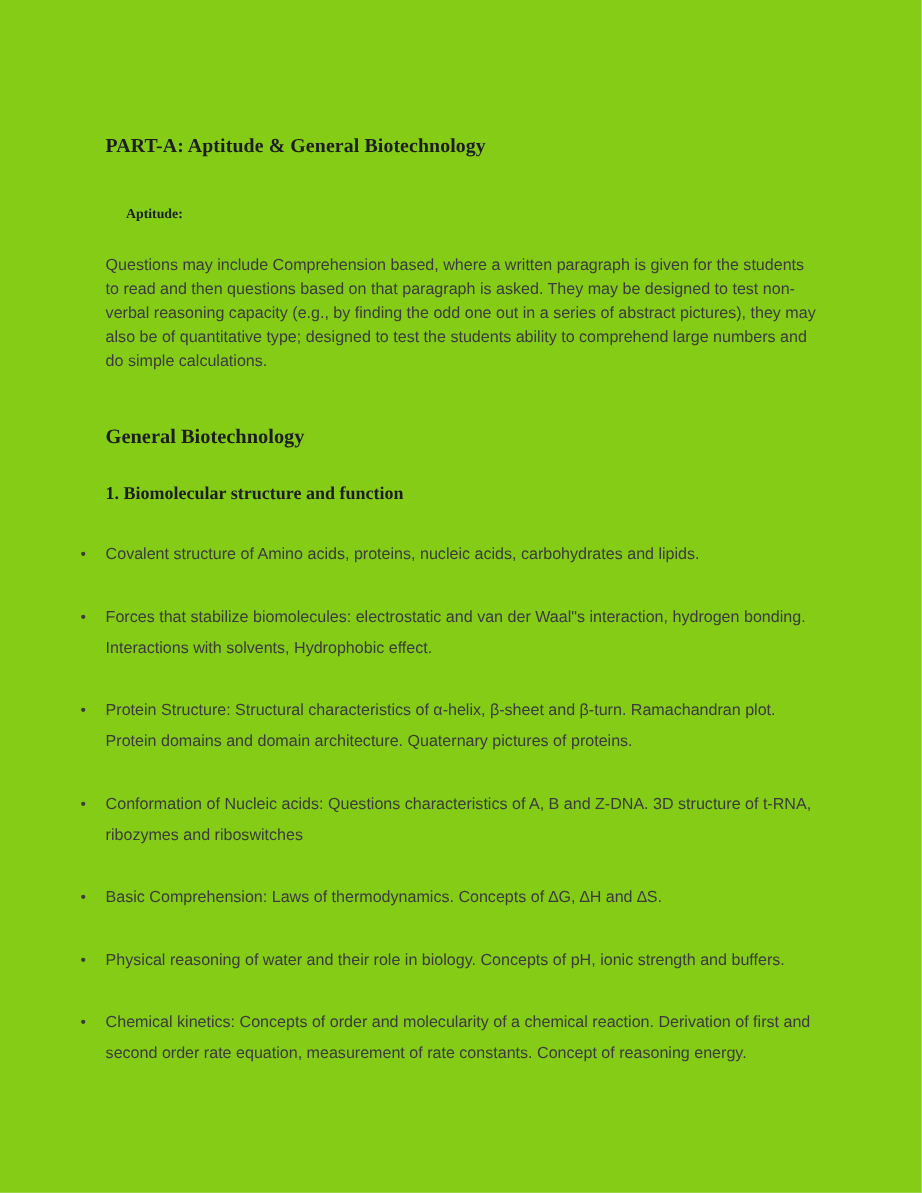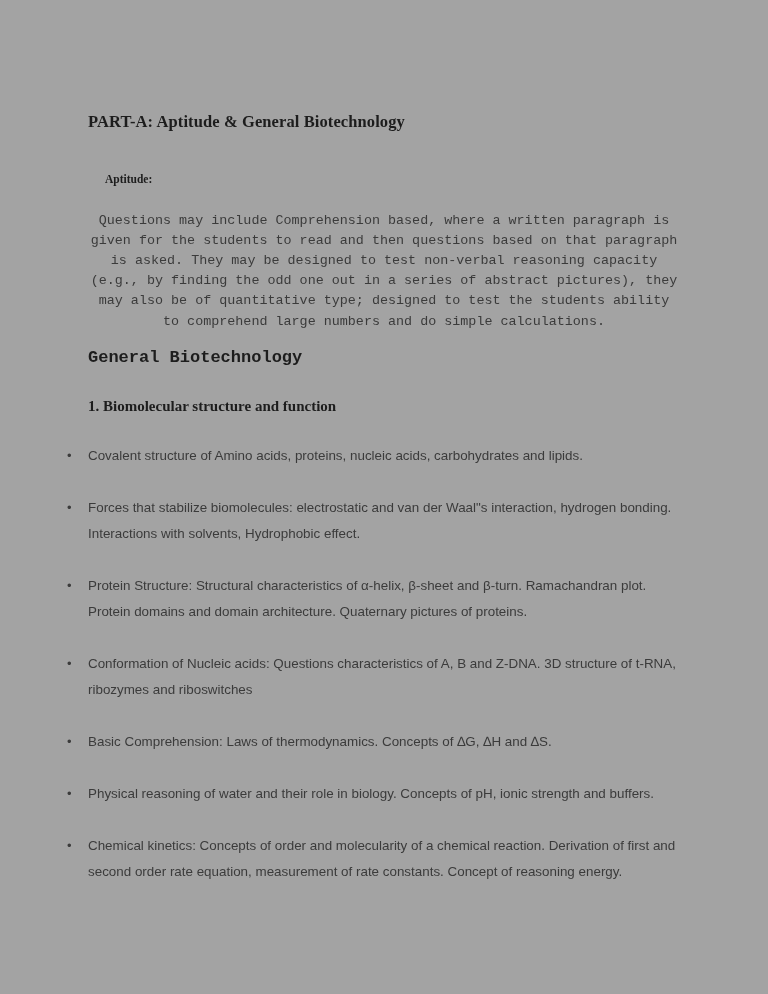--- a/index.html
+++ b/index.html
@@ -13,21 +13,21 @@
     overflow: hidden;
     font-family: "Liberation Serif", "DejaVu Serif", serif;
     color: #3b3b3b;
     -webkit-font-smoothing: antialiased;
   }
 
   .page {
     position: relative;
     width: 768px;
     height: 994px;
-    background: #a3a3a3;
+    background: #84cc16;
     box-sizing: border-box;
   }
 
   .content {
     position: absolute;
     left: 88px;
     top: 112px;
     width: 596px;
   }
 
@@ -45,46 +45,46 @@
   .sub-label {
     font-family: "Liberation Serif", "DejaVu Serif", serif;
     font-size: 11.5px;
     font-weight: bold;
     color: #1d1d1d;
     line-height: 1.2;
     margin: 41px 0 0 17px;
   }
 
   .section-heading {
-    font-family: Liberation Mono, monospace;
+    font-family: Liberation Serif, serif;
     font-size: 17px;
     font-weight: bold;
     color: #1d1d1d;
     line-height: 1.2;
-    margin: 16px 0 0 0;
+    margin: 42px 0 0 0;
   }
 
   .section-sub {
     font-family: "Liberation Serif", "DejaVu Serif", serif;
     font-size: 15px;
     font-weight: bold;
     color: #1d1d1d;
     line-height: 1.2;
     margin: 29px 0 0 0;
   }
 
   
   .intro-para {
-    font-family: Liberation Mono, monospace;
+    font-family: Liberation Sans, sans-serif;
     font-size: 13.4px;
     line-height: 20.2px;
     color: #3b3b3b;
     margin: 24px 0 0 0;
     width: 592px;
-    text-align: center;
+    text-align: left;
   }
 
   
   .bullet-list {
     list-style: none;
     margin: 28px 0 0 0;
     padding: 0;
     width: 596px;
   }
   .bullet-item {

